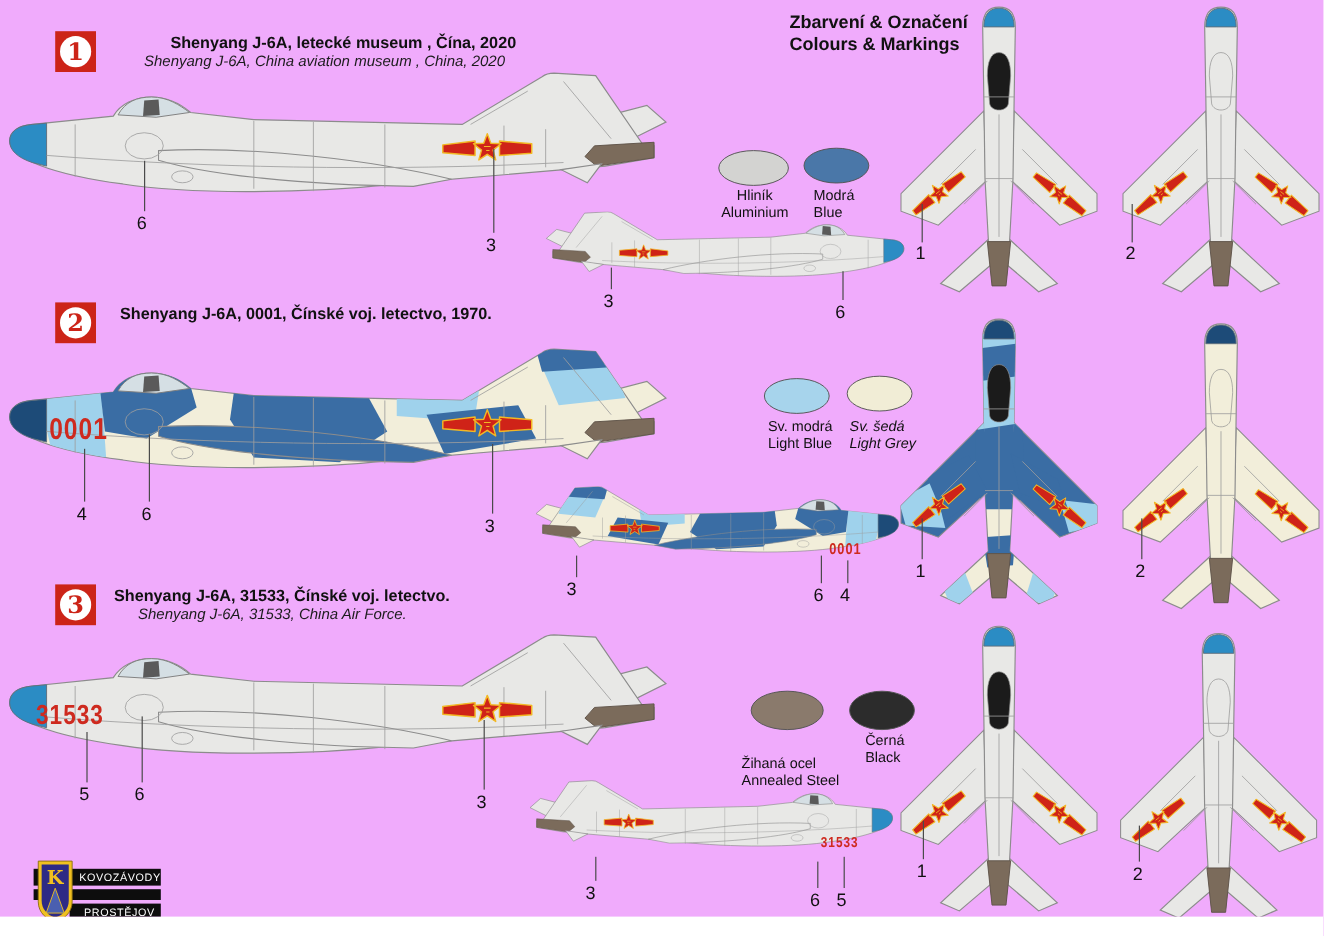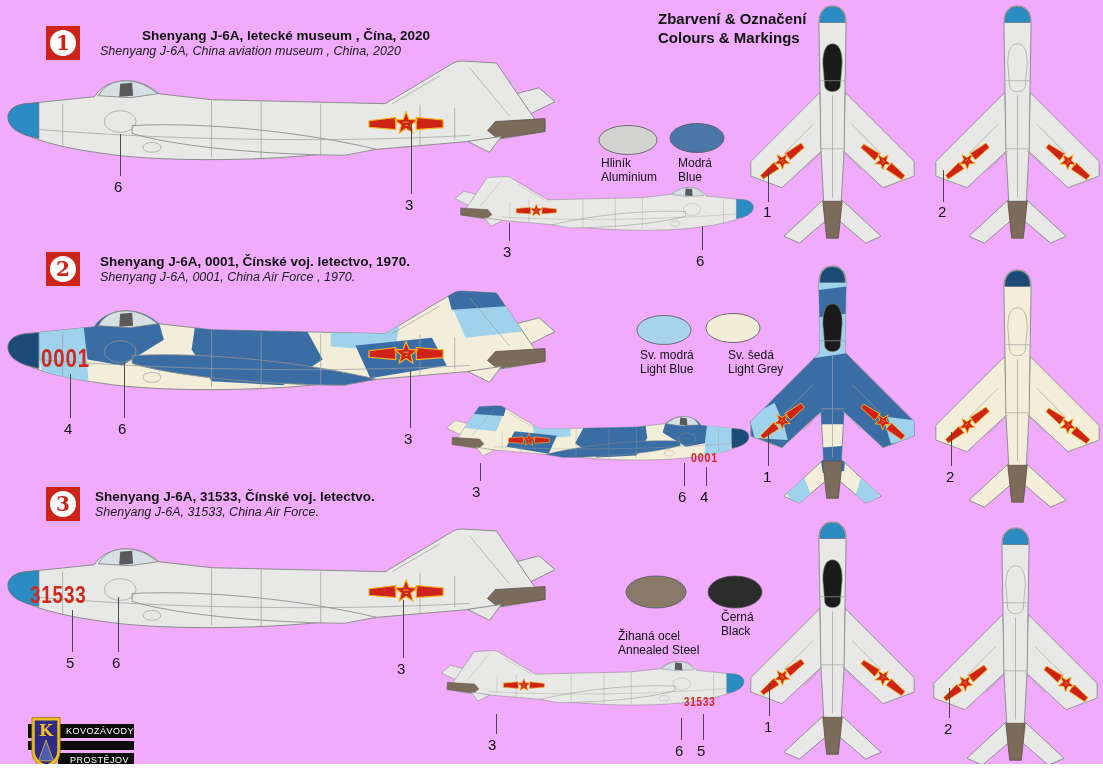--- a/index.html
+++ b/index.html
@@ -4,21 +4,21 @@
 <style>
   html,body{margin:0;padding:0;background:#fff;}
   #sheet{position:relative;width:1103px;height:764px;background:#f0abfc;overflow:hidden;
          font-family:"Liberation Sans",sans-serif;color:#111;}
   .abs{position:absolute;}
   
   .badge{position:absolute;width:34px;height:34px;background:#cc2418;display:flex;align-items:center;justify-content:center;}
   .badge .circ{width:26px;height:26px;background:#fff;border-radius:50%;display:flex;align-items:center;justify-content:center;}
   .badge .num{font-family:"DejaVu Serif",serif;font-weight:bold;font-size:20px;color:#cc2418;line-height:1;}
   .h-cs{position:absolute;font-weight:bold;font-size:13.5px;white-space:nowrap;}
-  .h-en{position:absolute;font-style:italic;font-size:12.5px;color:#1c1c1c;white-space:nowrap;}
+  .h-en{position:absolute;font-style:italic;font-size:12.5px;color:#1c1c1c;white-space:nowrap;margin-left:20px;}
   .title-line{font-weight:bold;font-size:15px;line-height:1.25;white-space:nowrap;}
   
   .sw-label{position:absolute;font-size:12px;line-height:1.15;white-space:nowrap;}
   
   .callout{position:absolute;font-size:15px;color:#111;}
   .leader{position:absolute;width:1px;background:#4a4a4a;}
   
   .ac-body{fill:var(--c-body);stroke:#8c8c8c;stroke-width:1;}
   .ac-wing{fill:var(--c-wing,var(--c-body));stroke:#8c8c8c;stroke-width:0.9;}
   .ac-line{stroke:#9d9d9d;fill:none;stroke-width:0.7;}
@@ -150,21 +150,21 @@
     </svg>
   <svg class="abs s-metal" style="left:452px;top:176px;" width="305" height="73" viewBox="0 0 560 135">
     <g transform="translate(560,0) scale(-1,1)">
         <use href="#sideProfile"></use>
       </g>
   </svg>
 
   <svg class="abs" style="left:597px;top:124px;" width="62" height="32">
     <ellipse cx="31" cy="16" rx="29" ry="14.5" stroke="#555" stroke-width="0.8" fill="#d3d3d1"></ellipse>
   </svg>
-  <div class="sw-label" style="left:601px;top:157px;">
+  <div class="sw-label" style="left:601px;top:157px;text-align:center;">
     <div>Hliník</div>
       <div>Aluminium</div>
   </div>
   <svg class="abs" style="left:668px;top:122px;" width="58" height="32">
     <ellipse cx="29" cy="16" rx="27" ry="14.5" stroke="#555" stroke-width="0.8" fill="#4a77a8"></ellipse>
   </svg>
   <div class="sw-label" style="left:678px;top:157px;">
     <div>Modrá</div>
       <div>Blue</div>
   </div>
@@ -188,21 +188,20 @@
   <span class="callout" style="left:763px;top:203px;">1</span>
   <div class="leader" style="left:943px;top:170px;height:32px;"></div>
   <span class="callout" style="left:938px;top:203px;">2</span>
 
   <div class="badge" style="left:46px;top:252px;">
     <div class="circ">
         <span class="num">2</span>
       </div>
   </div>
   <div class="h-cs" style="left:100px;top:254px;">Shenyang J-6A, 0001, Čínské voj. letectvo, 1970.</div>
-  <div class="h-en" style="left:100px;top:270px;">Shenyang J-6A, 0001, China Air Force , 1970.</div>
 
   <svg class="abs s-camo" style="left:2px;top:290px;" width="558" height="134" viewBox="0 0 560 135">
       <use href="#sideProfile"></use>
     </svg>
   <svg class="abs s-camo" style="left:443px;top:405px;" width="310" height="74" viewBox="0 0 560 135">
     <g transform="translate(560,0) scale(-1,1)">
         <use href="#sideProfile"></use>
       </g>
   </svg>
   <div class="code" style="left:41px;top:344px;font-size:25px;">0001</div>
@@ -211,21 +210,21 @@
   <svg class="abs" style="left:635px;top:314px;" width="58" height="32">
     <ellipse cx="29" cy="16" rx="27" ry="14.5" stroke="#555" stroke-width="0.8" fill="#a7d4ec"></ellipse>
   </svg>
   <div class="sw-label" style="left:640px;top:349px;">
     <div>Sv. modrá</div>
       <div>Light Blue</div>
   </div>
   <svg class="abs" style="left:704px;top:312px;" width="58" height="32">
     <ellipse cx="29" cy="16" rx="27" ry="14.5" stroke="#555" stroke-width="0.8" fill="#f1edd6"></ellipse>
   </svg>
-  <div class="sw-label" style="left:728px;top:349px;">
+  <div class="sw-label" style="left:708px;top:349px;font-style:italic;">
     <div>Sv. šedá</div>
       <div>Light Grey</div>
   </div>
 
   <div class="leader" style="left:70px;top:374px;height:44px;"></div>
   <span class="callout" style="left:64px;top:420px;">4</span>
   <div class="leader" style="left:124px;top:362px;height:56px;"></div>
   <span class="callout" style="left:118px;top:420px;">6</span>
   <div class="leader" style="left:410px;top:370px;height:58px;"></div>
   <span class="callout" style="left:404px;top:430px;">3</span>

